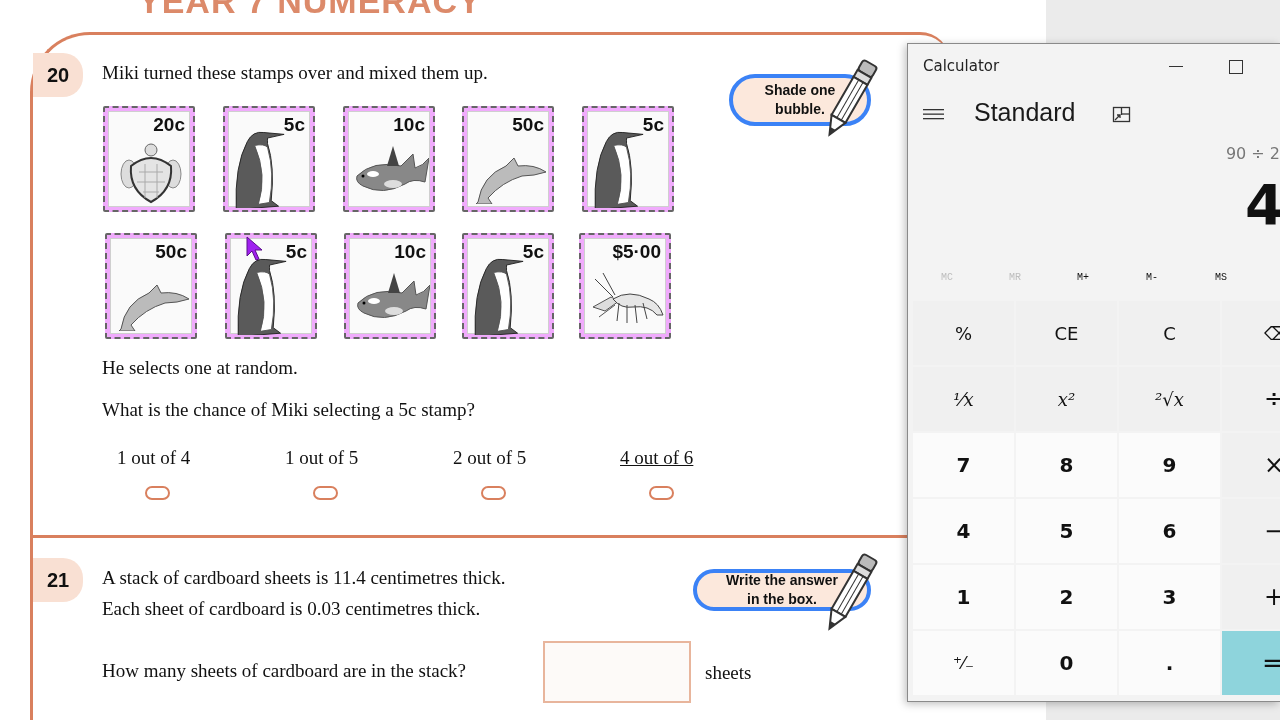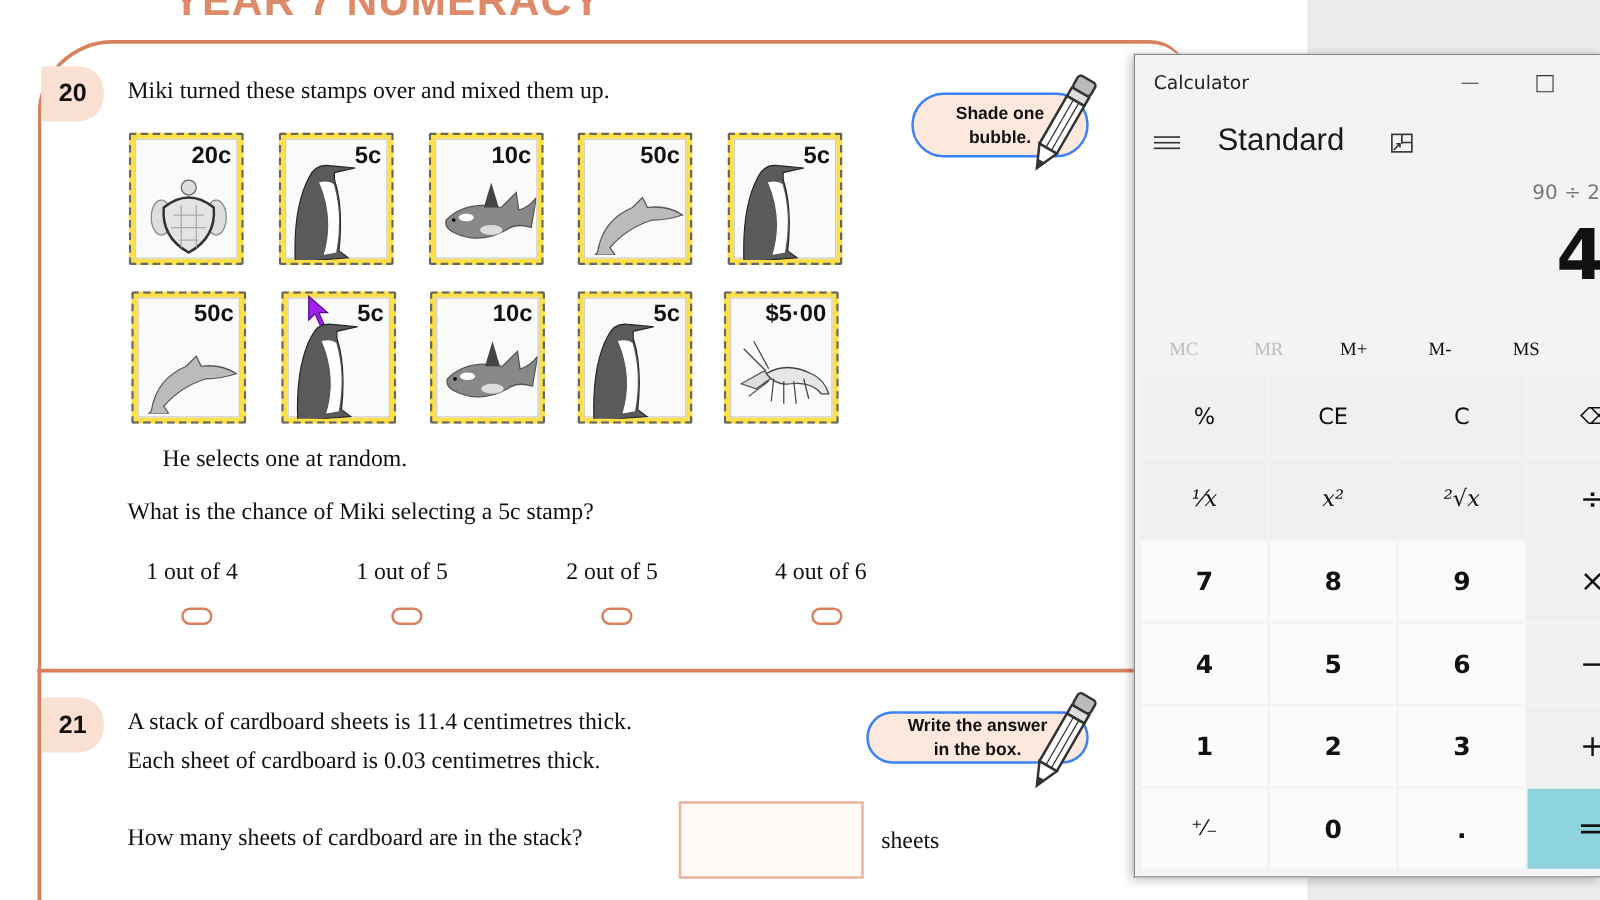--- a/index.html
+++ b/index.html
@@ -27,30 +27,30 @@
   .q-num {
     position: absolute; left: 33px; width: 50px; height: 44px;
     background: #f9e0d3; border-top-right-radius: 20px; border-bottom-right-radius: 20px;
     font-weight: bold; font-size: 20px; color: #111; display: flex; align-items: center; padding-left: 14px;
   }
 
   .serif { font-family: "Liberation Serif", serif; color: #111; font-size: 19px; position: absolute; white-space: nowrap; }
 
   
   .stamp {
-    position: absolute; width: 92px; height: 106px; background: #fde047;
+    position: absolute; width: 92px; height: 106px; background: #f0abfc;
     border: 2px dashed #666; border-radius: 2px;
   }
   .stamp-inner { position: absolute; inset: 3px; border: 1px solid #cfcfcf; background: #fafafa; }
   .stamp-value { position: absolute; right: 8px; top: 6px; font-weight: bold; font-size: 19px; color: #111; }
   .stamp-art { position: absolute; left: 8px; bottom: 6px; width: 76px; height: 72px; }
 
   
   .hint {
-    position: absolute; background: #fce8dc; border: 2px solid #3b82f6; border-radius: 30px;
+    position: absolute; background: #fce8dc; border: 4px solid #3b82f6; border-radius: 30px;
     font-weight: bold; font-size: 14px; color: #111; text-align: center; line-height: 19px;
     display: flex; flex-direction: column; justify-content: center;
   }
   .pencil { position: absolute; }
 
   
   .opt-label { position: absolute; font-family: "Liberation Serif", serif; font-size: 19px; color: #111; white-space: nowrap; }
   .bubble { position: absolute; width: 25px; height: 14px; border: 2px solid #d9805e; border-radius: 8px; background: #fff; }
 
   .answer-box { position: absolute; left: 543px; top: 641px; width: 148px; height: 62px; border: 2px solid #e8b59c; background: #fdfaf8; }
@@ -67,21 +67,21 @@
   .calc-titlebar { position: absolute; left: 0; top: 0; width: 100%; height: 44px; }
   .calc-title { position: absolute; left: 15px; top: 13px; font-size: 15px; color: #222; font-family: "DejaVu Sans", sans-serif; }
   .win-btn { position: absolute; top: 8px; width: 46px; height: 30px; display: flex; align-items: center; justify-content: center; color: #333; }
   .calc-header { position: absolute; left: 0; top: 48px; width: 100%; height: 48px; }
   .hamburger { position: absolute; left: 15px; top: 14px; width: 22px; height: 16px; }
   .mode-title { position: absolute; left: 66px; top: 6px; font-size: 25px; color: #1a1a1a; font-family: Liberation Sans, sans-serif; }
   .keep-top { position: absolute; left: 204px; top: 14px; }
   .expression { position: absolute; right: 0; top: 100px; font-size: 16px; color: #777; font-family: "DejaVu Sans", sans-serif; white-space: nowrap; }
   .display { position: absolute; right: -4px; top: 128px; font-size: 56px; font-weight: bold; color: #111; font-family: "DejaVu Sans", sans-serif; }
   .mem-row { position: absolute; left: 0; top: 222px; width: 100%; height: 30px; }
-  .mem-btn { position: absolute; top: 0; width: 68px; text-align: center; font-size: 15px; font-family: Liberation Serif, serif; }
+  .mem-btn { position: absolute; top: 0; width: 68px; text-align: center; font-size: 10px; font-family: Liberation Mono, monospace; }
   .mem-btn.disabled { color: #bdbdbd; }
   .mem-btn.enabled { color: #111; }
 
   .keypad { position: absolute; left: 5px; top: 257px; width: 410px; }
   .key {
     position: absolute; width: 101px; height: 64px; display: flex; align-items: center; justify-content: center;
     font-family: "DejaVu Sans", sans-serif; color: #111; font-size: 19px;
   }
   .key.fn { background: #f0f0f0; font-size: 18px; }
   .key.num { background: #fbfbfb; font-weight: bold; font-size: 20px; }
@@ -208,27 +208,27 @@
     <path d="M24 40 Q40 30 60 40 Q70 44 74 56 L68 56 Q60 46 44 48 Q32 50 24 40Z" fill="#e6e6e6" stroke="#444"></path>
     <path d="M30 44 L28 62 M38 46 L38 64 M46 46 L48 64 M54 44 L58 60" stroke="#444"></path>
     <path d="M24 38 L6 20 M26 36 L14 14" stroke="#444"></path>
   </svg>
 </div>
 
 <svg class="cursor" width="18" height="26" viewBox="0 0 18 26">
   <path d="M1 1 L1 20 L6 15 L10 24 L13 23 L9 14 L16 14 Z" fill="#a020f0" stroke="#5a0f8a" stroke-width="1"></path>
 </svg>
 
-<div class="serif" style="left:102px; top:357px;margin-left:28px;">He selects one at random.</div>
+<div class="serif" style="left:102px; top:357px;">He selects one at random.</div>
 <div class="serif" style="left:102px; top:399px;">What is the chance of Miki selecting a 5c stamp?</div>
 
 <div class="opt-label" style="left:117px; top:447px;">1 out of 4</div>
 <div class="opt-label" style="left:285px; top:447px;">1 out of 5</div>
 <div class="opt-label" style="left:453px; top:447px;">2 out of 5</div>
-<div class="opt-label" style="left:620px; top:447px;">4 out of 6</div>
+<div class="opt-label" style="left:620px; top:447px;text-decoration:underline;">4 out of 6</div>
 
 <div class="bubble" style="left:145px; top:486px;"></div>
 <div class="bubble" style="left:313px; top:486px;"></div>
 <div class="bubble" style="left:481px; top:486px;"></div>
 <div class="bubble" style="left:649px; top:486px;"></div>
 
 <div class="q-num" style="top:558px;">21</div>
 <div class="serif" style="left:102px; top:567px;">A stack of cardboard sheets is 11.4 centimetres thick.</div>
 <div class="serif" style="left:102px; top:598px;">Each sheet of cardboard is 0.03 centimetres thick.</div>
 <div class="serif" style="left:102px; top:660px;">How many sheets of cardboard are in the stack?</div>

